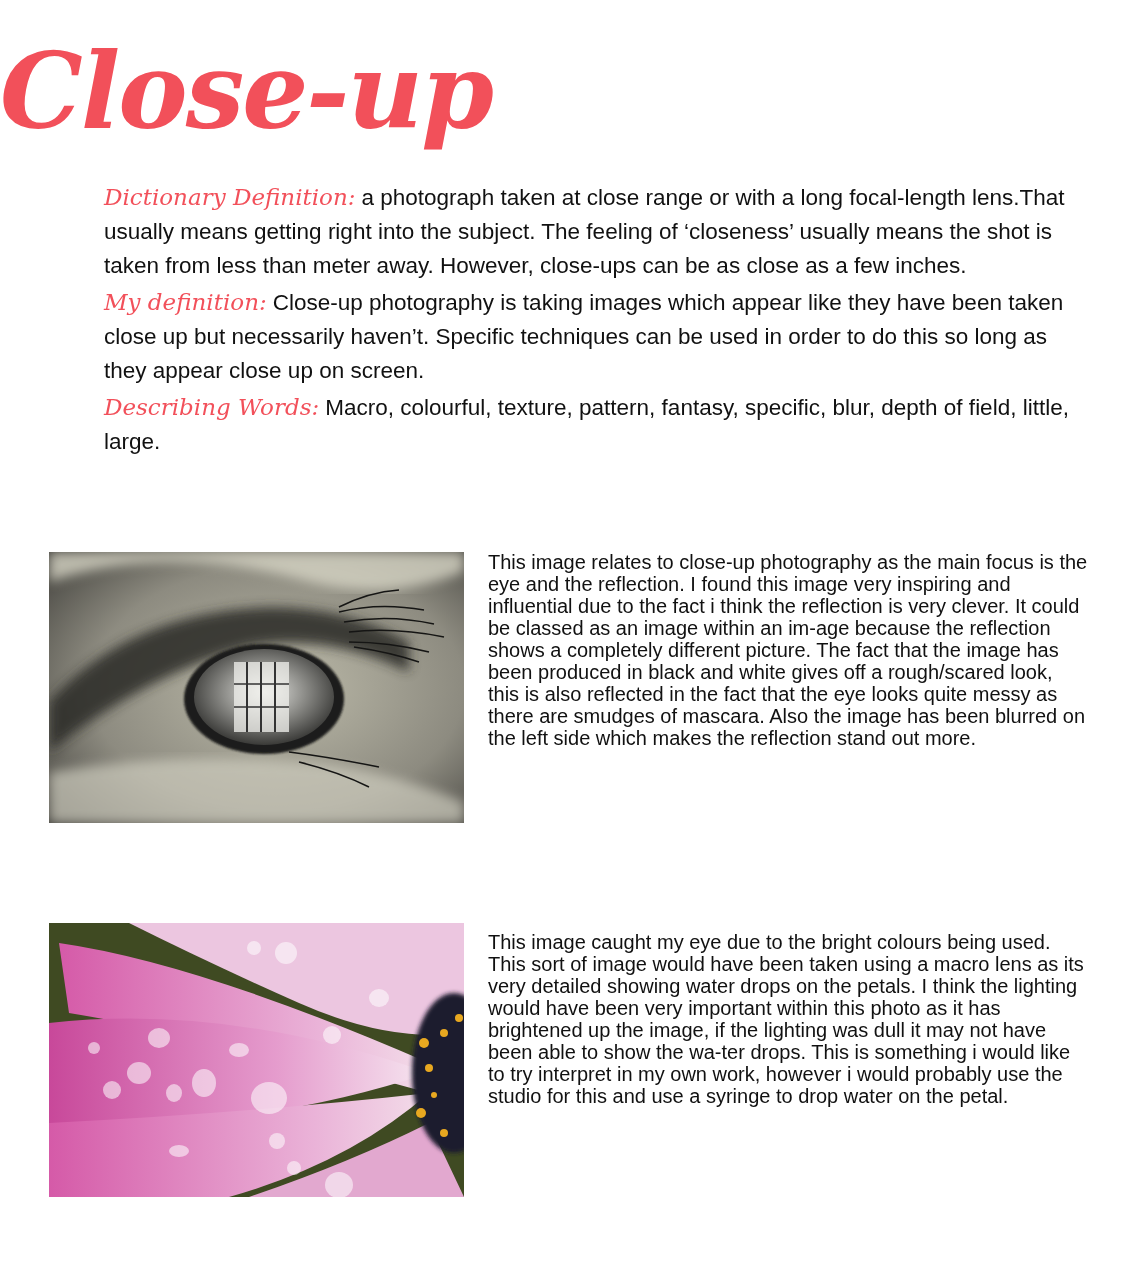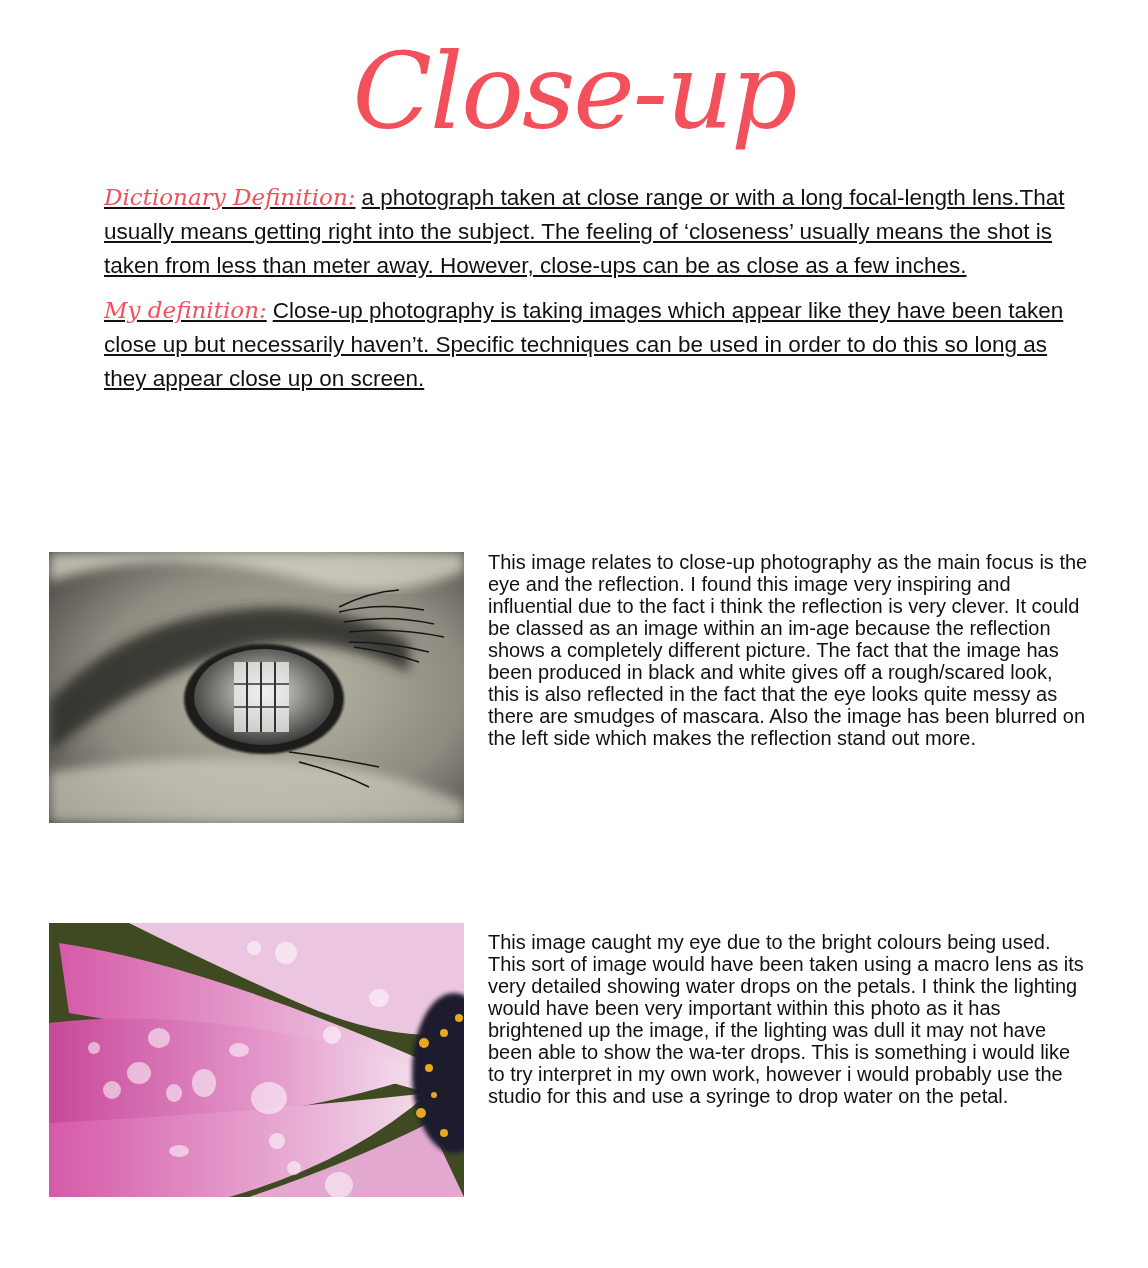--- a/index.html
+++ b/index.html
@@ -1,42 +1,45 @@
 <!DOCTYPE html>
 <html><head>
 <meta charset="utf-8">
 <style>
   html, body { margin: 0; padding: 0; background: #ffffff; }
   body { width: 1148px; height: 1268px; position: relative; overflow: hidden;
          font-family: "Liberation Sans", sans-serif; color: #111111; }
-  .title { position: absolute; left: 0; width: 1148px; top: 22px; text-align: center;
+  .title { position: absolute; left: 0; width: 1148px; top: 22px; 
            font-family: "DejaVu Serif", serif; font-style: italic; font-size: 104px;
-           color: #f2505a; letter-spacing: -2px; line-height: 140px; }
+           color: #f2505a; letter-spacing: -2px; line-height: 140px; font-weight: bold; }
   .defs { position: absolute; left: 104px; top: 180px; width: 990px;
-          font-size: 22.5px; line-height: 34px; text-decoration: underline; }
+          font-size: 22.5px; line-height: 34px; }
   .defs p { margin: 0; }
-  .defs p + p { margin-top: 10px; }
+  .defs p + p { margin-top: 2px; }
   .label { font-family: "DejaVu Serif", serif; font-style: italic; color: #f2505a;
            font-size: 23px; margin-right: 6px; }
   .photo { position: absolute; left: 49px; width: 415px; overflow: hidden; }
   .photo svg { display: block; }
   .caption { position: absolute; left: 488px; width: 600px; font-size: 20px;
              line-height: 22px; color: #111; }
 </style>
 </head>
 <body>
 
 <div class="title">Close-up</div>
 
 <div class="defs">
   <p>
     <span class="label">Dictionary Definition:</span><span>a photograph taken at close range or with a long focal-length lens.That usually means getting right into the subject. The feeling of ‘closeness’ usually means the shot is taken from less than meter away. However, close-ups can be as close as a few inches.</span>
   </p>
   <p>
     <span class="label">My definition:</span><span>Close-up photography is taking images which appear like they have been taken close up but necessarily haven’t. Specific techniques can be used in order to do this so long as they appear close up on screen.</span>
+  </p>
+  <p>
+    <span class="label">Describing Words:</span><span>Macro, colourful, texture, pattern, fantasy, specific, blur, depth of field, little, large.</span>
   </p>
 </div>
 
 <div class="photo" style="top:552px;height:271px;" title="black-and-white close-up of an eye with reflection">
   <svg width="415" height="271" viewBox="0 0 415 271">
     <defs>
       <radialGradient id="eyebg" cx="55%" cy="50%" r="75%">
         <stop offset="0%" stop-color="#bdbbaa"></stop>
         <stop offset="60%" stop-color="#8d8b80"></stop>
         <stop offset="100%" stop-color="#3d3c38"></stop>

